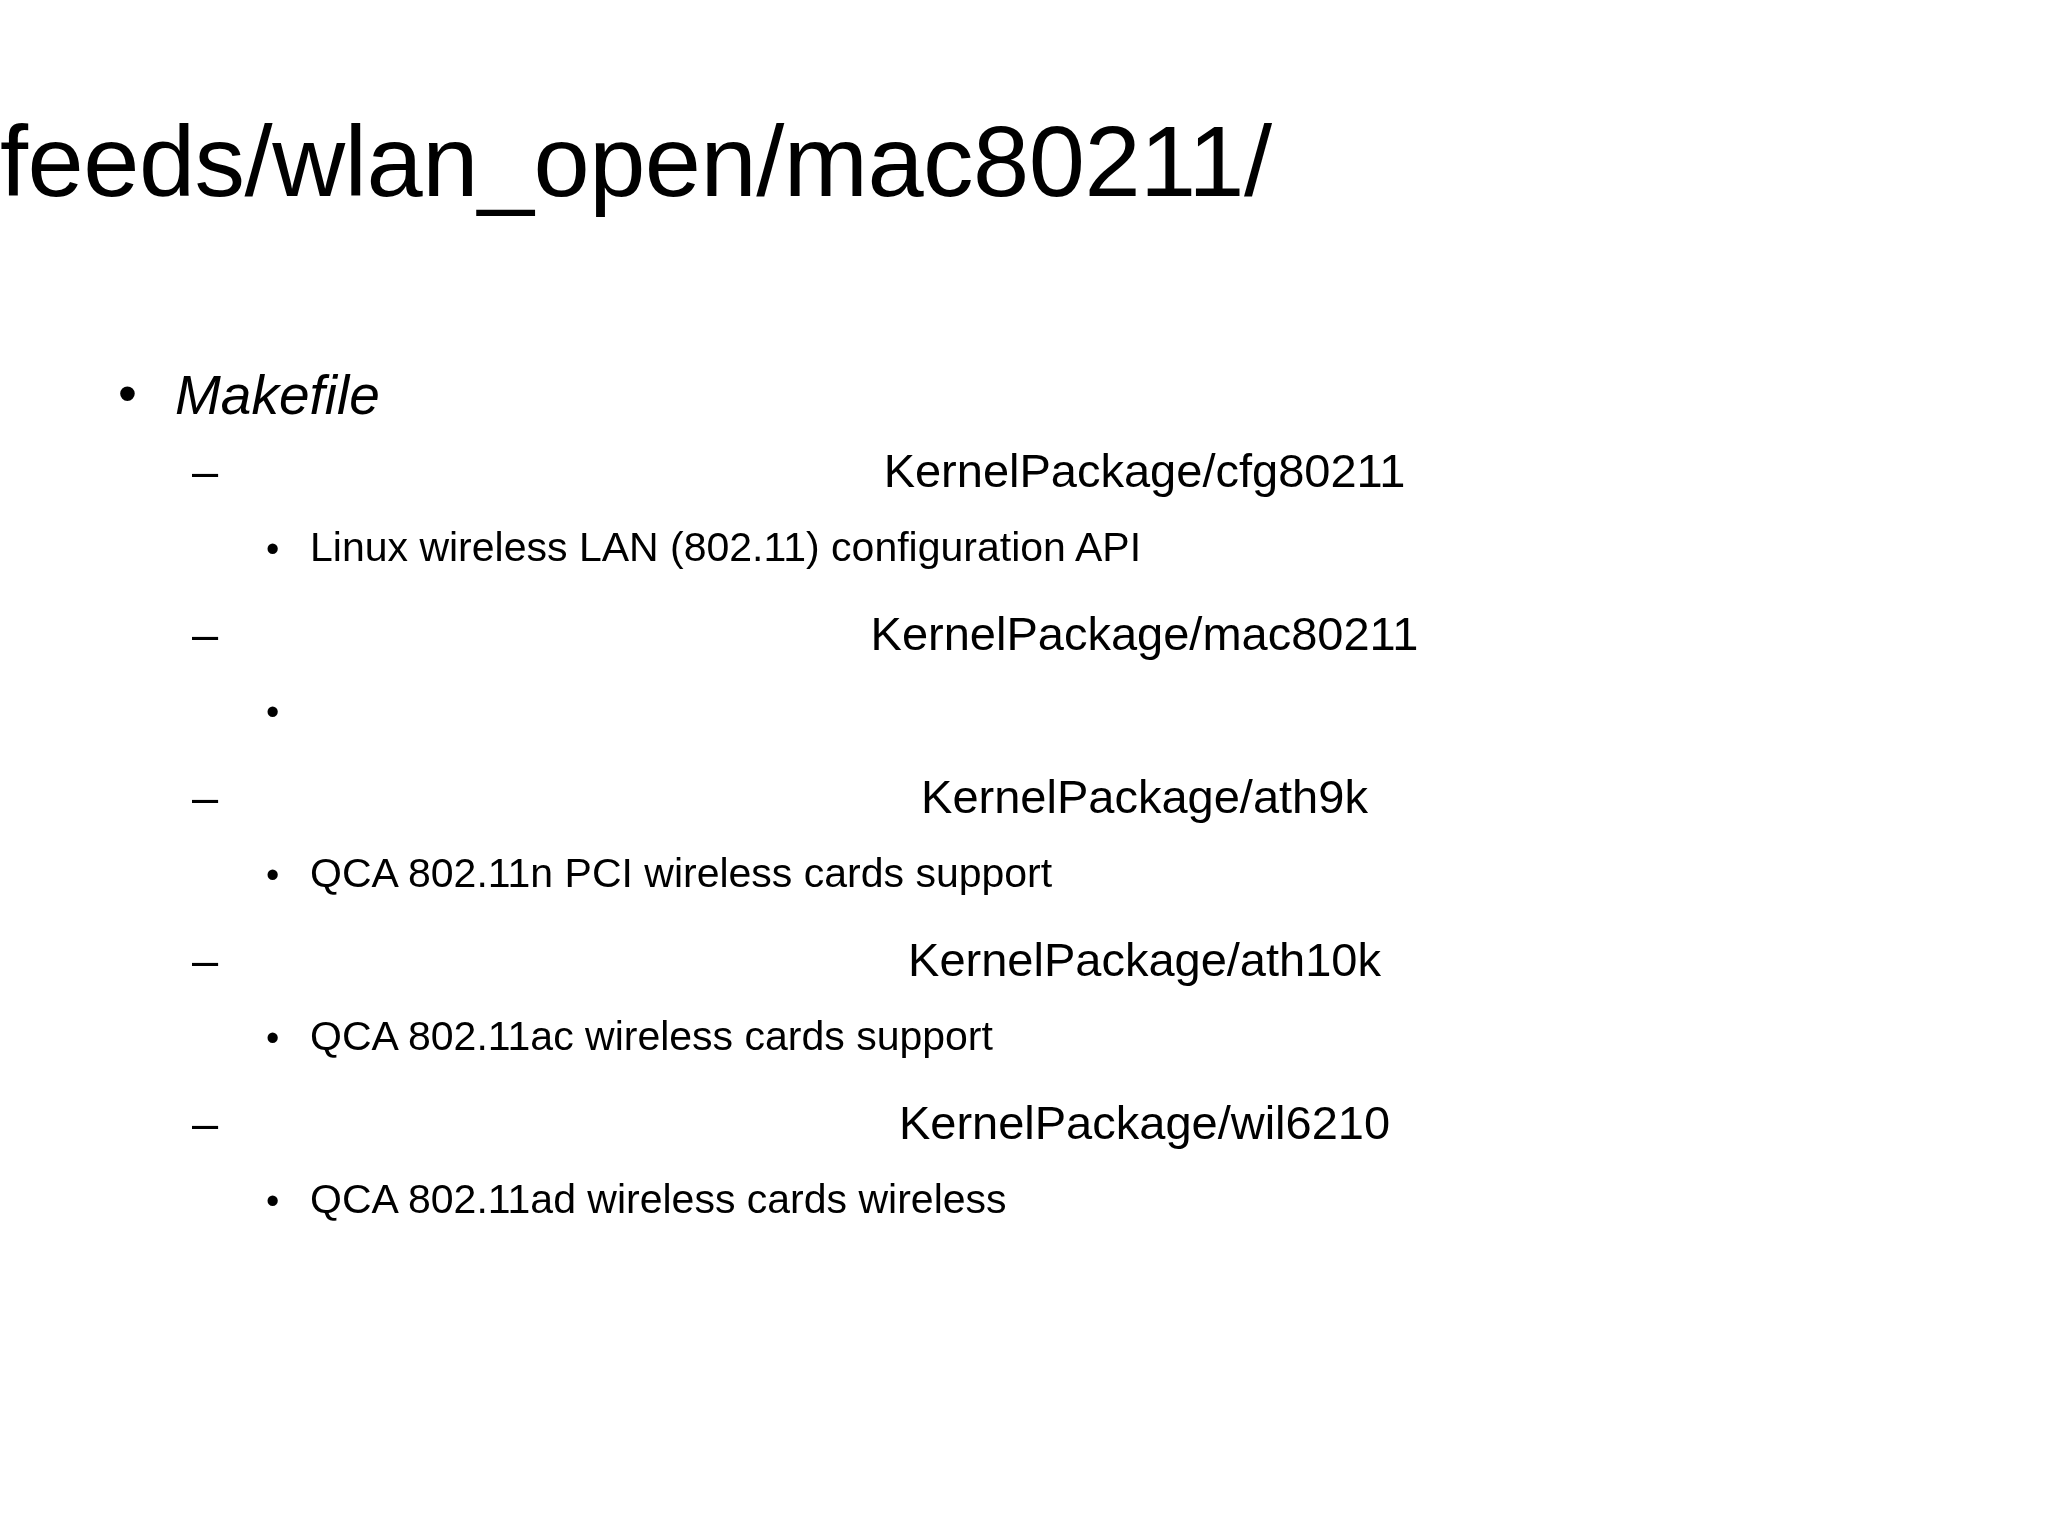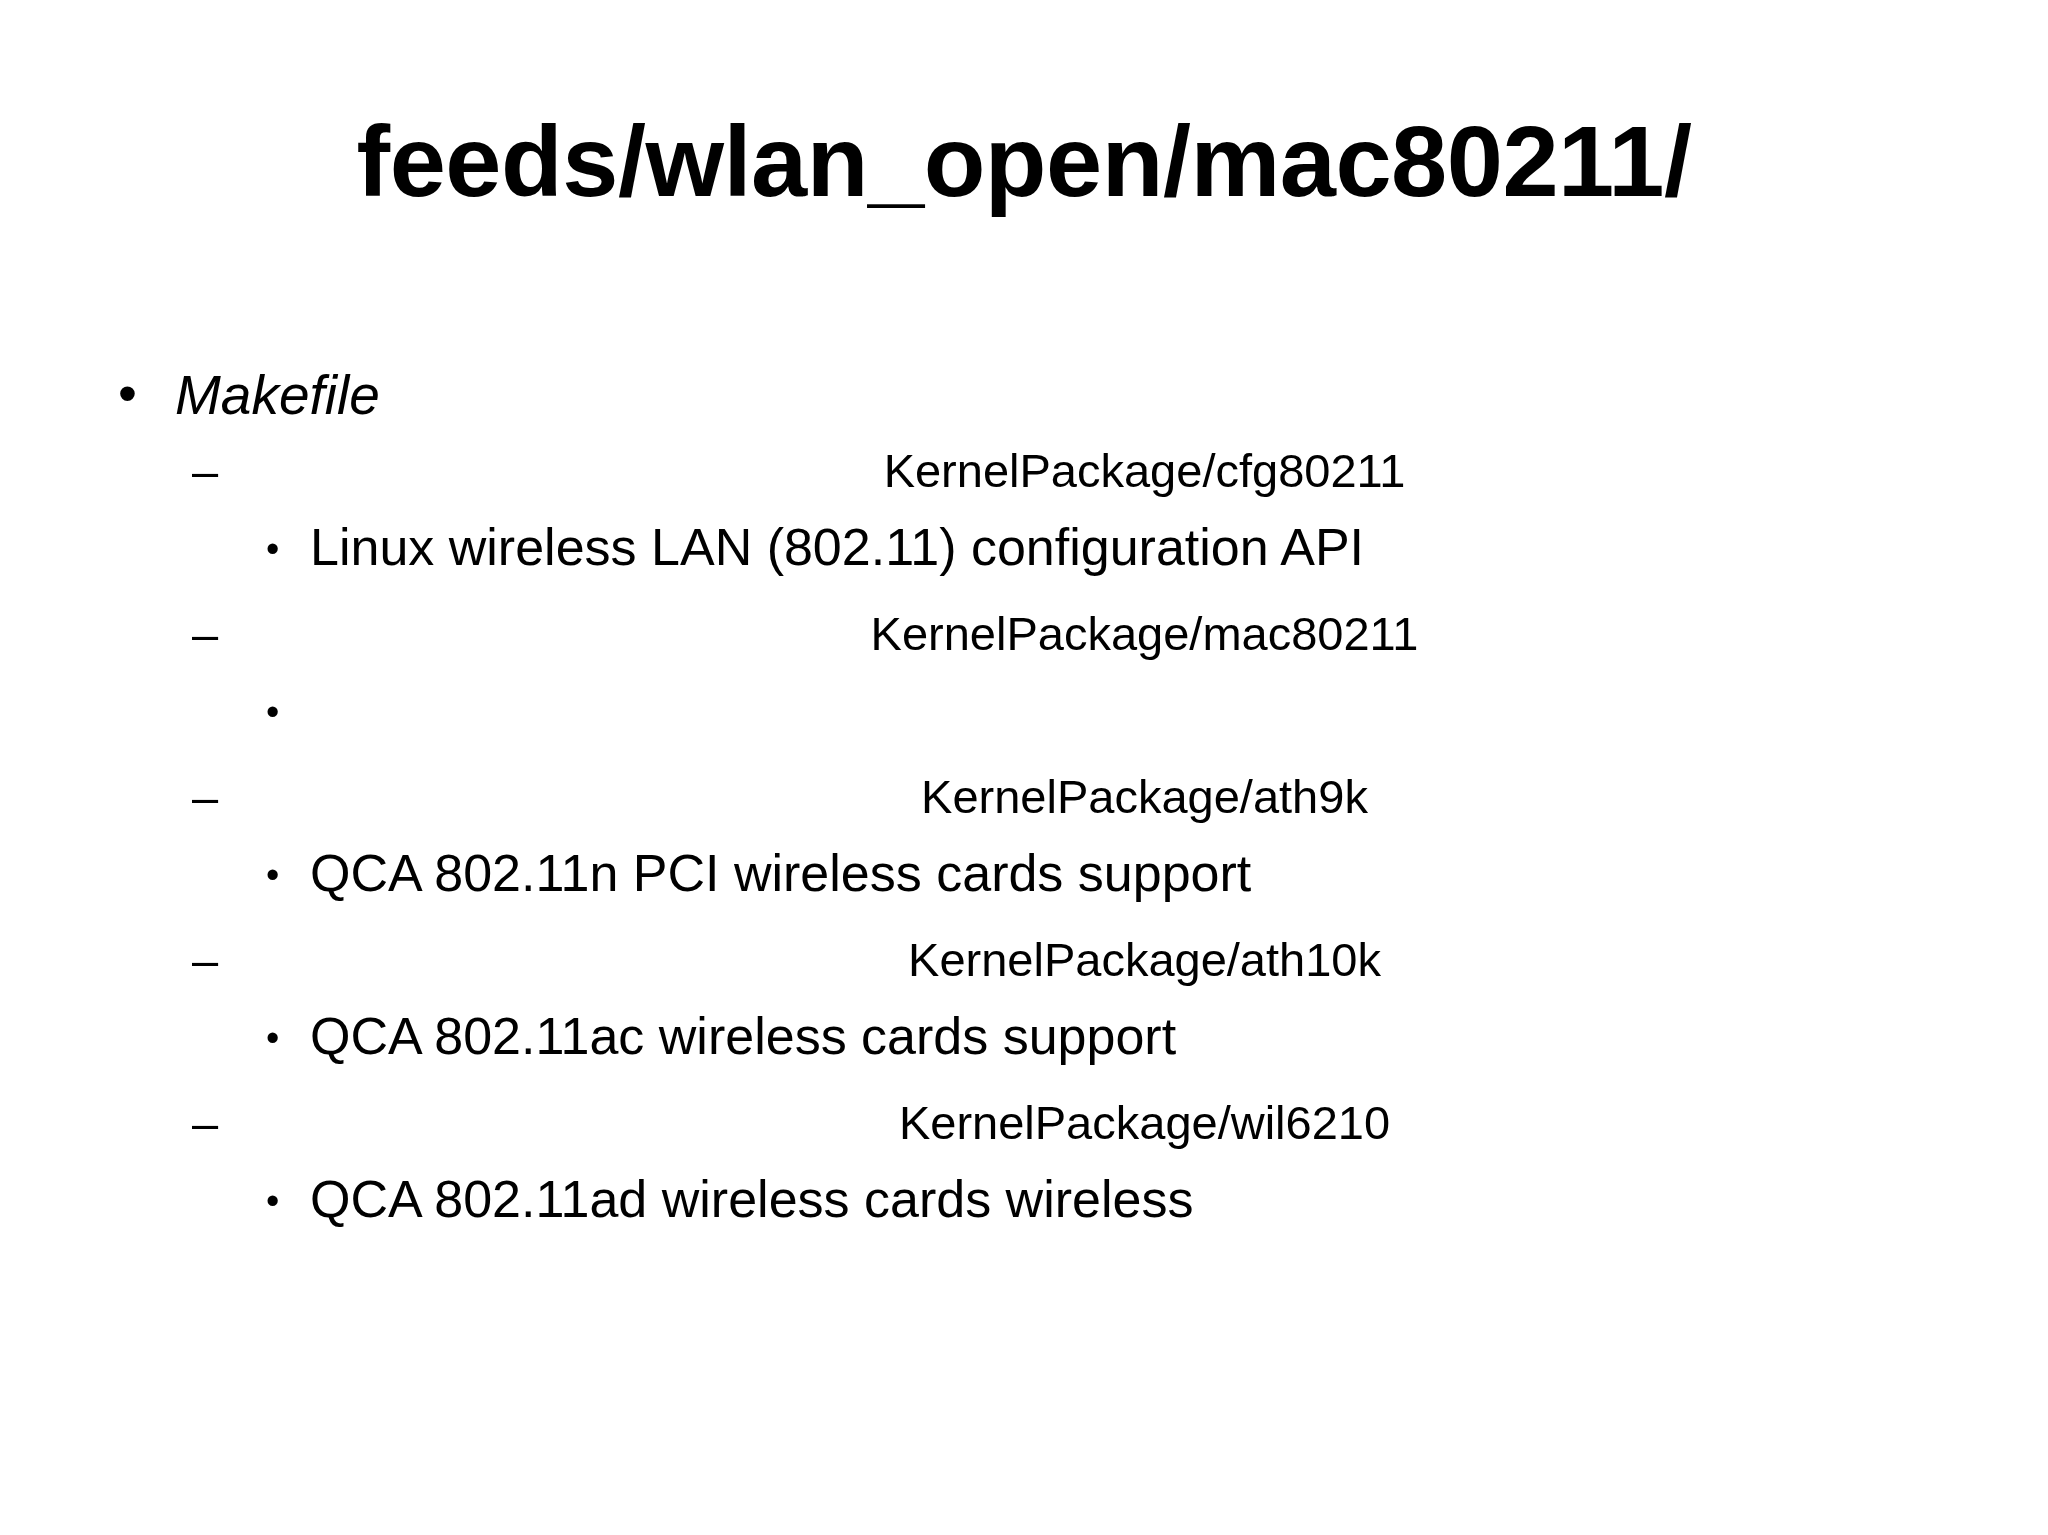--- a/index.html
+++ b/index.html
@@ -23,24 +23,24 @@
     background: #ffffff;
     box-sizing: border-box;
   }
 
   
   .slide-title {
     position: absolute;
     left: 0;
     top: 108px;
     width: 2048px;
-    text-align: center;
+    text-align: left;
     font-size: 101px;
     line-height: 1.05;
-    font-weight: 700;
+    font-weight: 400;
     letter-spacing: -0.5px;
     color: #000000;
     white-space: nowrap;
   }
 
   
   .outline {
     position: absolute;
     left: 0;
     top: 360px;
@@ -106,21 +106,21 @@
     height: 83px;
   }
   .lvl3 .marker {
     left: 266px;
     top: 2px;
     font-size: 38px;
     line-height: 58px;
   }
   .lvl3 .text {
     margin-left: 310px;
-    font-size: 52px;
+    font-size: 41px;
     line-height: 58px;
   }
 </style>
 </head>
 <body>
 
 <div class="slide">
 
   <div class="slide-title">feeds/wlan_open/mac80211/</div>
 

